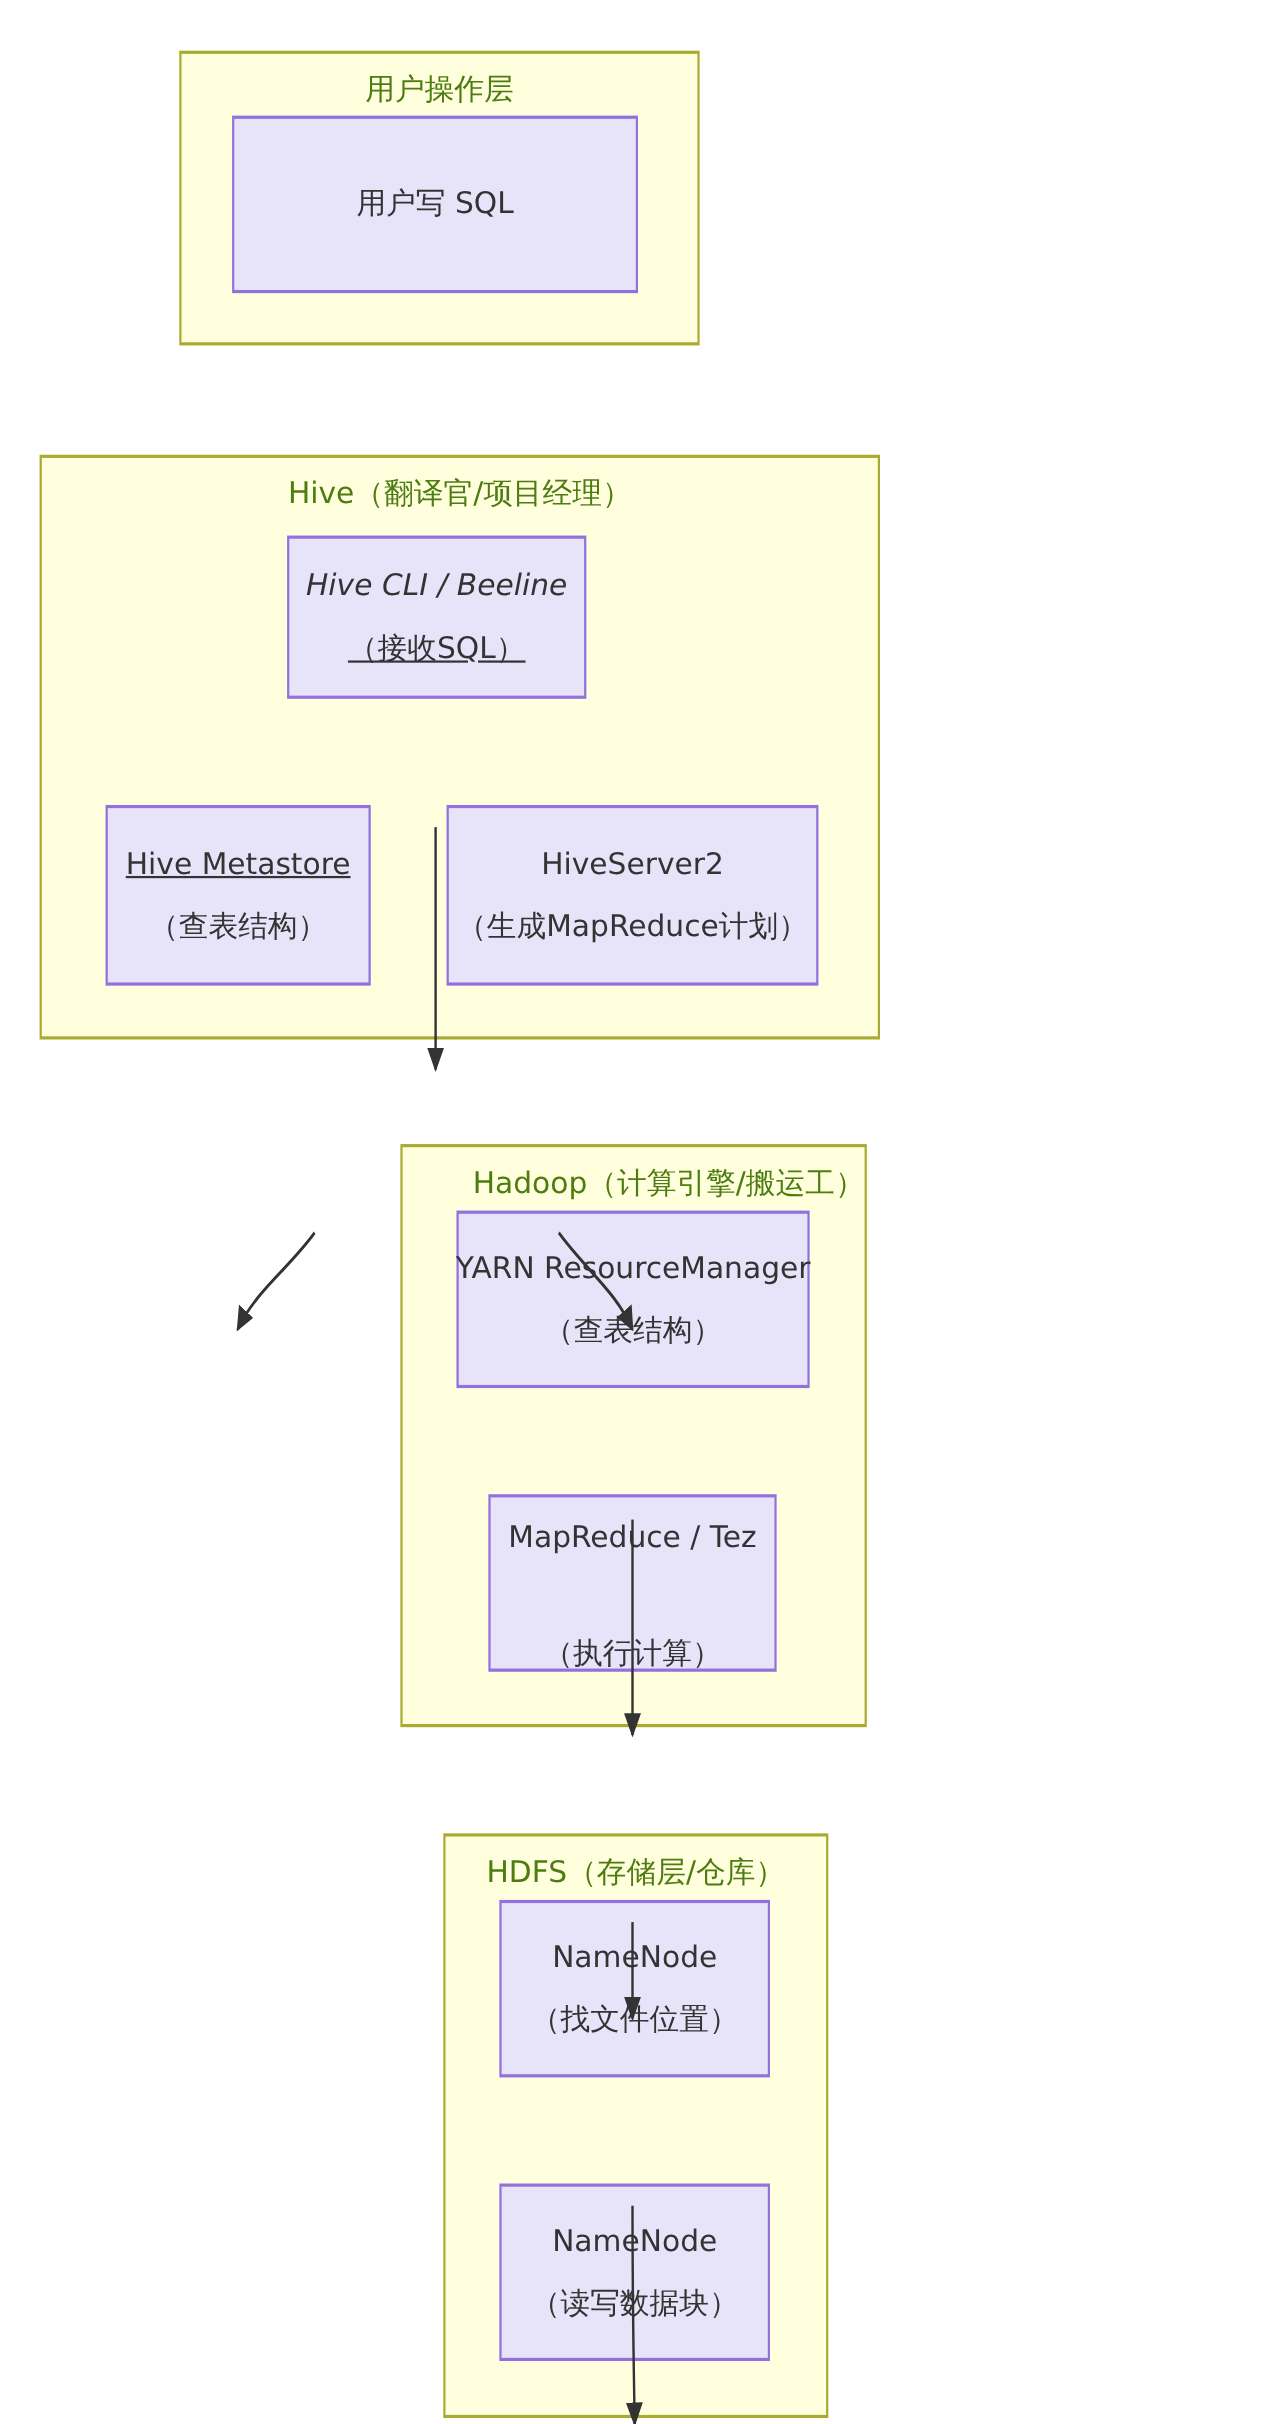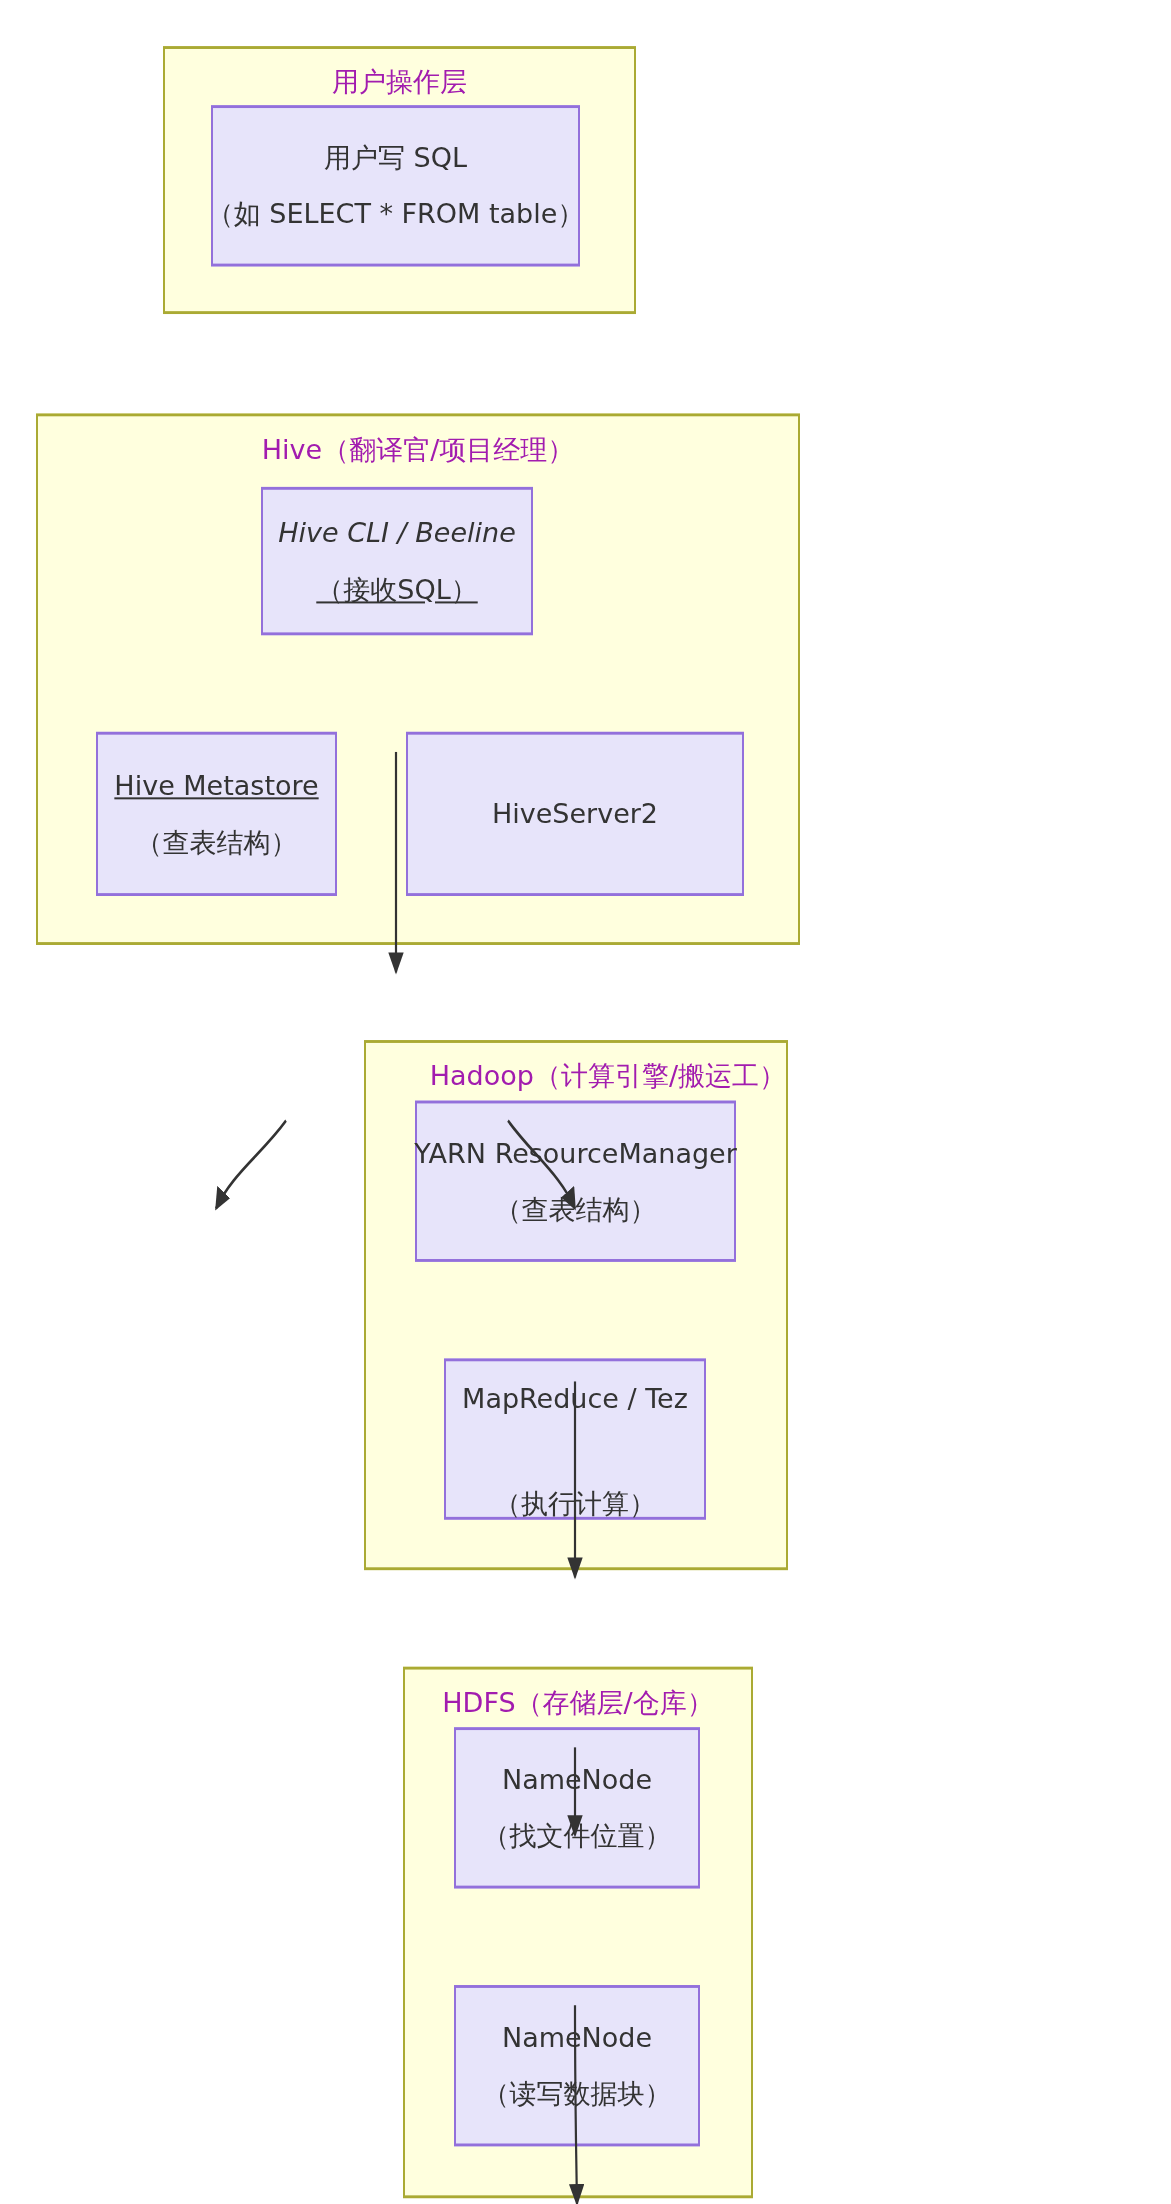--- a/index.html
+++ b/index.html
@@ -35,21 +35,21 @@
     position: absolute;
     background: #ffffde;
     border: 2px solid #aaaa33;
     box-sizing: border-box;
   }
   .cluster-label {
     position: absolute;
     left: 0;
     right: 0;
     text-align: center;
-    color: #a21caf;
+    color: #4d7c0f;
     font-size: 27px;
     line-height: 1.2;
     white-space: nowrap;
   }
 
   
   .node {
     position: absolute;
     background: #e7e4fa;
     border: 2px solid #9370db;
@@ -69,36 +69,36 @@
 </head>
 <body>
 
 <div id="canvas" style="height: 1530px; transform-origin: left top; transform: scale(1, 1.44052);">
 
   <div class="cluster" style="left:163px; top:32px; width:473px; height:186px;">
     <div class="cluster-label" style="top: 12px; transform-origin: center top; transform: scale(1, 0.694192);">用户操作层</div>
   </div>
   <div class="node" style="left: 211px; top: 73px; width: 369px; height: 112px; transform-origin: center center;">
     <span class="l1" style="display: block; transform-origin: center center; transform: scale(1, 0.694192);">用户写 SQL</span>
-    <span class="l2" style="display: block; transform-origin: center center; transform: scale(1, 0.694192);">（如 SELECT * FROM table）</span>
   </div>
 
   <div class="cluster" style="left:36px; top:287px; width:764px; height:369px;">
     <div class="cluster-label" style="top: 12px; transform-origin: center top; transform: scale(1, 0.694192);">Hive（翻译官/项目经理）</div>
   </div>
   <div class="node" style="left: 261px; top: 338px; width: 272px; height: 103px; transform-origin: center center;">
     <span class="l1" style="display: block; transform-origin: center center; transform: scale(1, 0.694192); font-style: italic;">Hive CLI / Beeline</span>
     <span class="l2" style="display: block; transform-origin: center center; transform: scale(1, 0.694192); text-decoration: underline;">（接收SQL）</span>
   </div>
   <div class="node" style="left: 96px; top: 508px; width: 241px; height: 114px; transform-origin: center center;">
     <span class="l1" style="display: block; transform-origin: center center; transform: scale(1, 0.694192); text-decoration: underline;">Hive Metastore</span>
     <span class="l2" style="display: block; transform-origin: center center; transform: scale(1, 0.694192);">（查表结构）</span>
   </div>
   <div class="node" style="left: 406px; top: 508px; width: 338px; height: 114px; transform-origin: center center;">
     <span class="l1" style="display: block; transform-origin: center center; transform: scale(1, 0.694192);">HiveServer2</span>
+    <span class="l2" style="display: block; transform-origin: center center; transform: scale(1, 0.694192);">（生成MapReduce计划）</span>
   </div>
 
   <div class="cluster" style="left:364px; top:722px; width:424px; height:368px;">
     <div class="cluster-label" style="top: 12px; transform-origin: center top; transform: scale(1, 0.694192); text-align: right;">Hadoop（计算引擎/搬运工）</div>
   </div>
   <div class="node" style="left: 415px; top: 764px; width: 321px; height: 112px; transform-origin: center center;">
     <span class="l1" style="display: block; transform-origin: center center; transform: scale(1, 0.694192);">YARN ResourceManager</span>
     <span class="l2" style="display: block; transform-origin: center center; transform: scale(1, 0.694192);">（查表结构）</span>
   </div>
   <div class="node" style="left: 444px; top: 943px; width: 262px; height: 112px; transform-origin: center center;">

